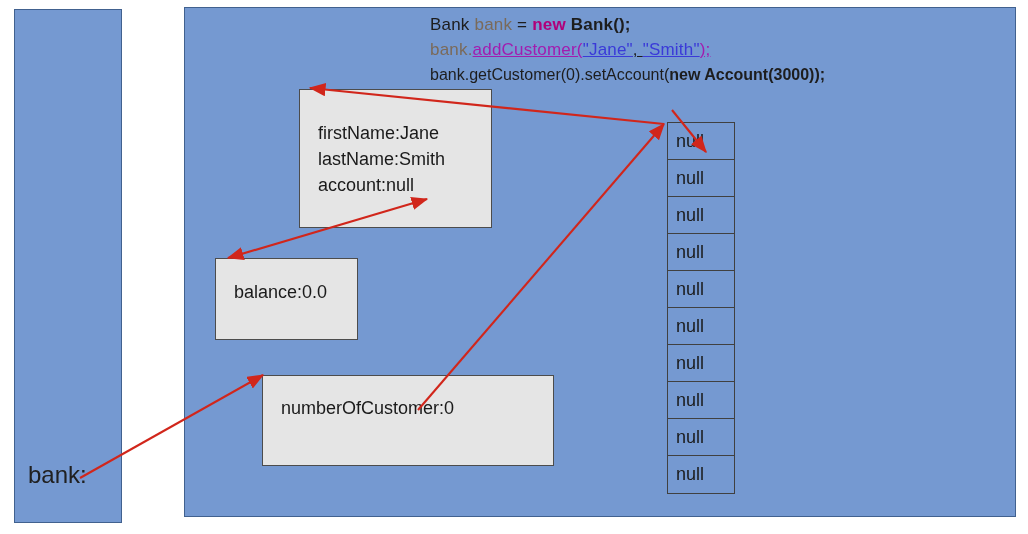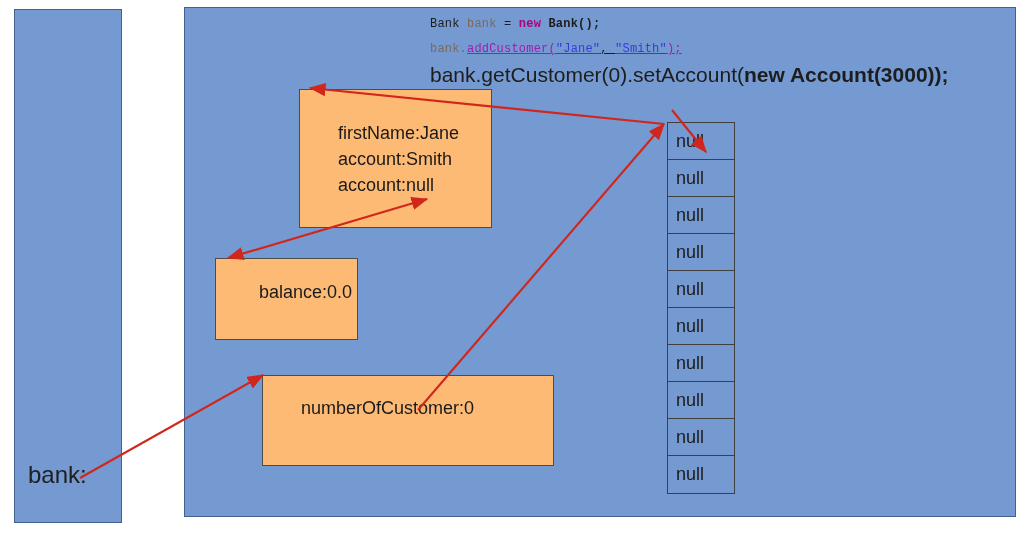--- a/index.html
+++ b/index.html
@@ -53,68 +53,66 @@
     top: 12px;
     line-height: 25px;
     white-space: nowrap;
   }
   .code-line {
     font-size: 18px;
     height: 25px;
     color: #1d1d1d;
   }
   .code-mono {
-    font-family: Liberation Mono, monospace;
-    font-size: 12px;
+    font-family: Liberation Sans, sans-serif;
+    font-size: 17px;
     letter-spacing: 0.2px;
   }
   .code-sans {
     font-family: "Liberation Sans", sans-serif;
-    font-size: 21px;
+    font-size: 16px;
   }
   .tok-type    { color: #1d1d1d; }
   .tok-var     { color: #7a6a5a; }
   .tok-op      { color: #1d1d1d; }
   .tok-kw      { color: #b0007a; font-weight: bold; }
   .tok-bold    { color: #1d1d1d; font-weight: bold; }
   .tok-str     { color: #3a3ad8; }
   .tok-method  { color: #a21caf; text-decoration: underline; }
   .tok-u       { text-decoration: underline; }
   .tok-plain   { color: #1d1d1d; }
 
   
   .objbox {
     position: absolute;
-    background: #fdba74;
+    background: #e5e5e5;
     border: 1px solid #4c4c4c;
     box-sizing: border-box;
     color: #1a1a1a;
     font-size: 18px;
     font-family: "Liberation Sans", sans-serif;
     line-height: 26px;
-    padding-left: 20px;
   }
   .objbox .fields {
     padding-left: 18px;
     padding-top: 30px;
   }
   .objbox .field { white-space: nowrap; }
 
   #customer-box {
     left: 299px;
     top: 89px;
     width: 193px;
     height: 139px;
   }
   #account-box {
     left: 215px;
     top: 258px;
     width: 143px;
     height: 82px;
-    text-align: center;
   }
   #account-box .fields { padding-top: 20px; }
 
   #bank-box {
     left: 262px;
     top: 375px;
     width: 292px;
     height: 91px;
   }
   #bank-box .fields { padding-top: 19px; }
@@ -167,21 +165,21 @@
     <span class="tok-var">bank.</span><span class="tok-method">addCustomer(</span><span class="tok-str tok-u">"Jane"</span><span class="tok-u tok-plain">, </span><span class="tok-str tok-u">"Smith"</span><span class="tok-method">);</span>
   </div>
   <div class="code-line code-sans">
     <span class="tok-plain">bank.getCustomer(0).setAccount(</span><span class="tok-bold">new Account(3000));</span>
   </div>
 </div>
 
 <div class="objbox" id="customer-box">
   <div class="fields">
     <div class="field">firstName:Jane</div>
-    <div class="field">account:Smith</div>
+    <div class="field">lastName:Smith</div>
     <div class="field">account:null</div>
   </div>
 </div>
 
 <div class="objbox" id="account-box">
   <div class="fields">
     <div class="field">balance:0.0</div>
   </div>
 </div>
 

